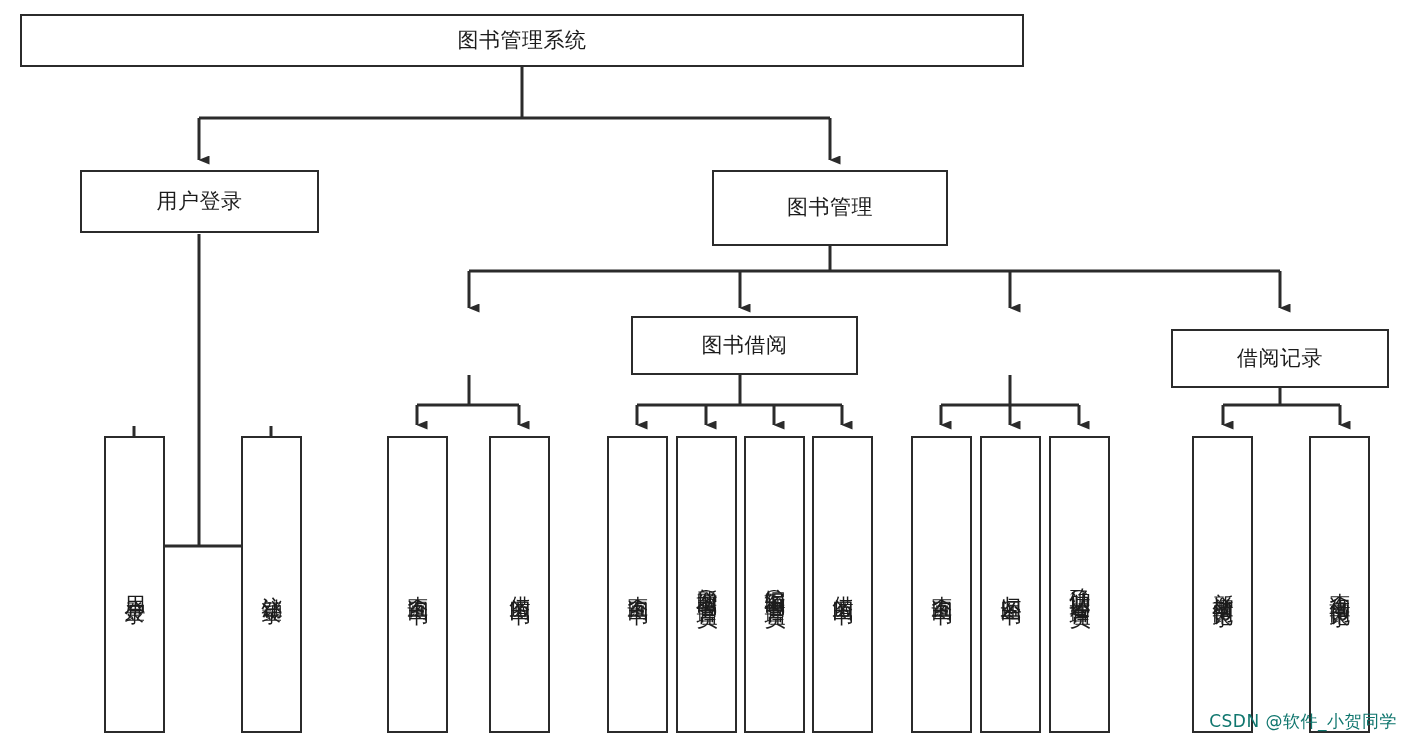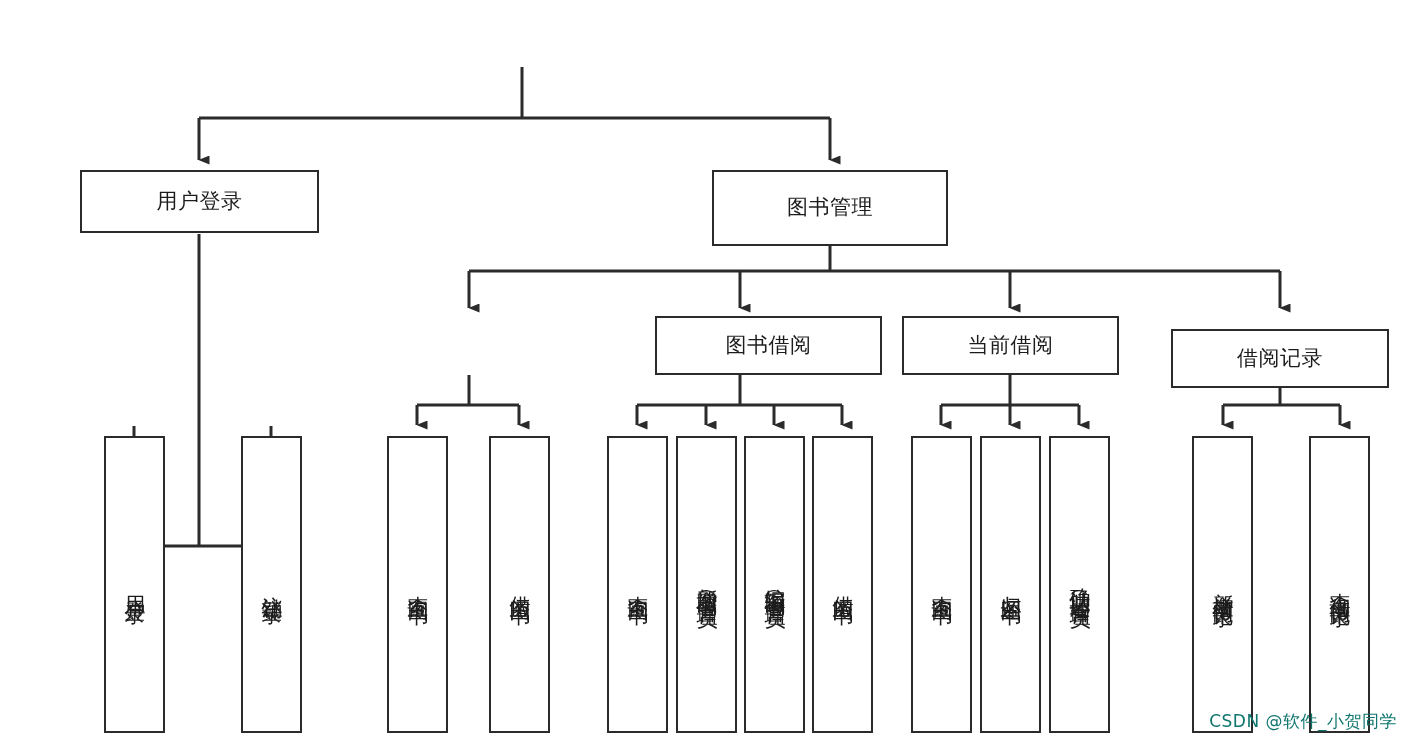--- a/index.html
+++ b/index.html
@@ -124,33 +124,33 @@
       <line x1="1010" y1="405" x2="1010" y2="425" marker-end="url(#arrowhead)"></line>
       <line x1="1079" y1="405" x2="1079" y2="425" marker-end="url(#arrowhead)"></line>
 
       <line x1="1280" y1="375" x2="1280" y2="405"></line>
       <line x1="1223" y1="405" x2="1340" y2="405"></line>
       <line x1="1223" y1="405" x2="1223" y2="425" marker-end="url(#arrowhead)"></line>
       <line x1="1340" y1="405" x2="1340" y2="425" marker-end="url(#arrowhead)"></line>
     </g>
   </svg>
 
+  <div class="node-box" style="left:20px; top:14px; width:1004px; height:53px;">
+    <span class="node-label-h">图书管理系统</span>
+  </div>
 
   <div class="node-box" style="left:80px; top:170px; width:239px; height:63px;">
     <span class="node-label-h">用户登录</span>
   </div>
   <div class="node-box" style="left:712px; top:170px; width:236px; height:76px;">
     <span class="node-label-h">图书管理</span>
   </div>
 
-  <div class="node-box" style="left:631px; top:316px; width:227px; height:59px;margin-left:24px;">
+  <div class="node-box" style="left:631px; top:316px; width:227px; height:59px;">
     <span class="node-label-h">图书借阅</span>
-  </div>
-  <div class="node-box" style="left:902px; top:316px; width:217px; height:59px;">
-    <span class="node-label-h">当前借阅</span>
   </div>
   <div class="node-box" style="left:1171px; top:316px; width:218px; height:59px;margin-top:13px;">
     <span class="node-label-h">借阅记录</span>
   </div>
 
   <div class="node-box leaf leaf-center" style="left:104px; top:436px; width:61px; height:297px;">
     <span class="node-label-v" style="margin-top: 134.5px;">用户登录</span>
   </div>
   <div class="node-box leaf leaf-center" style="left:241px; top:436px; width:61px; height:297px;">
     <span class="node-label-v" style="margin-top: 134.5px;">注销登录</span>

